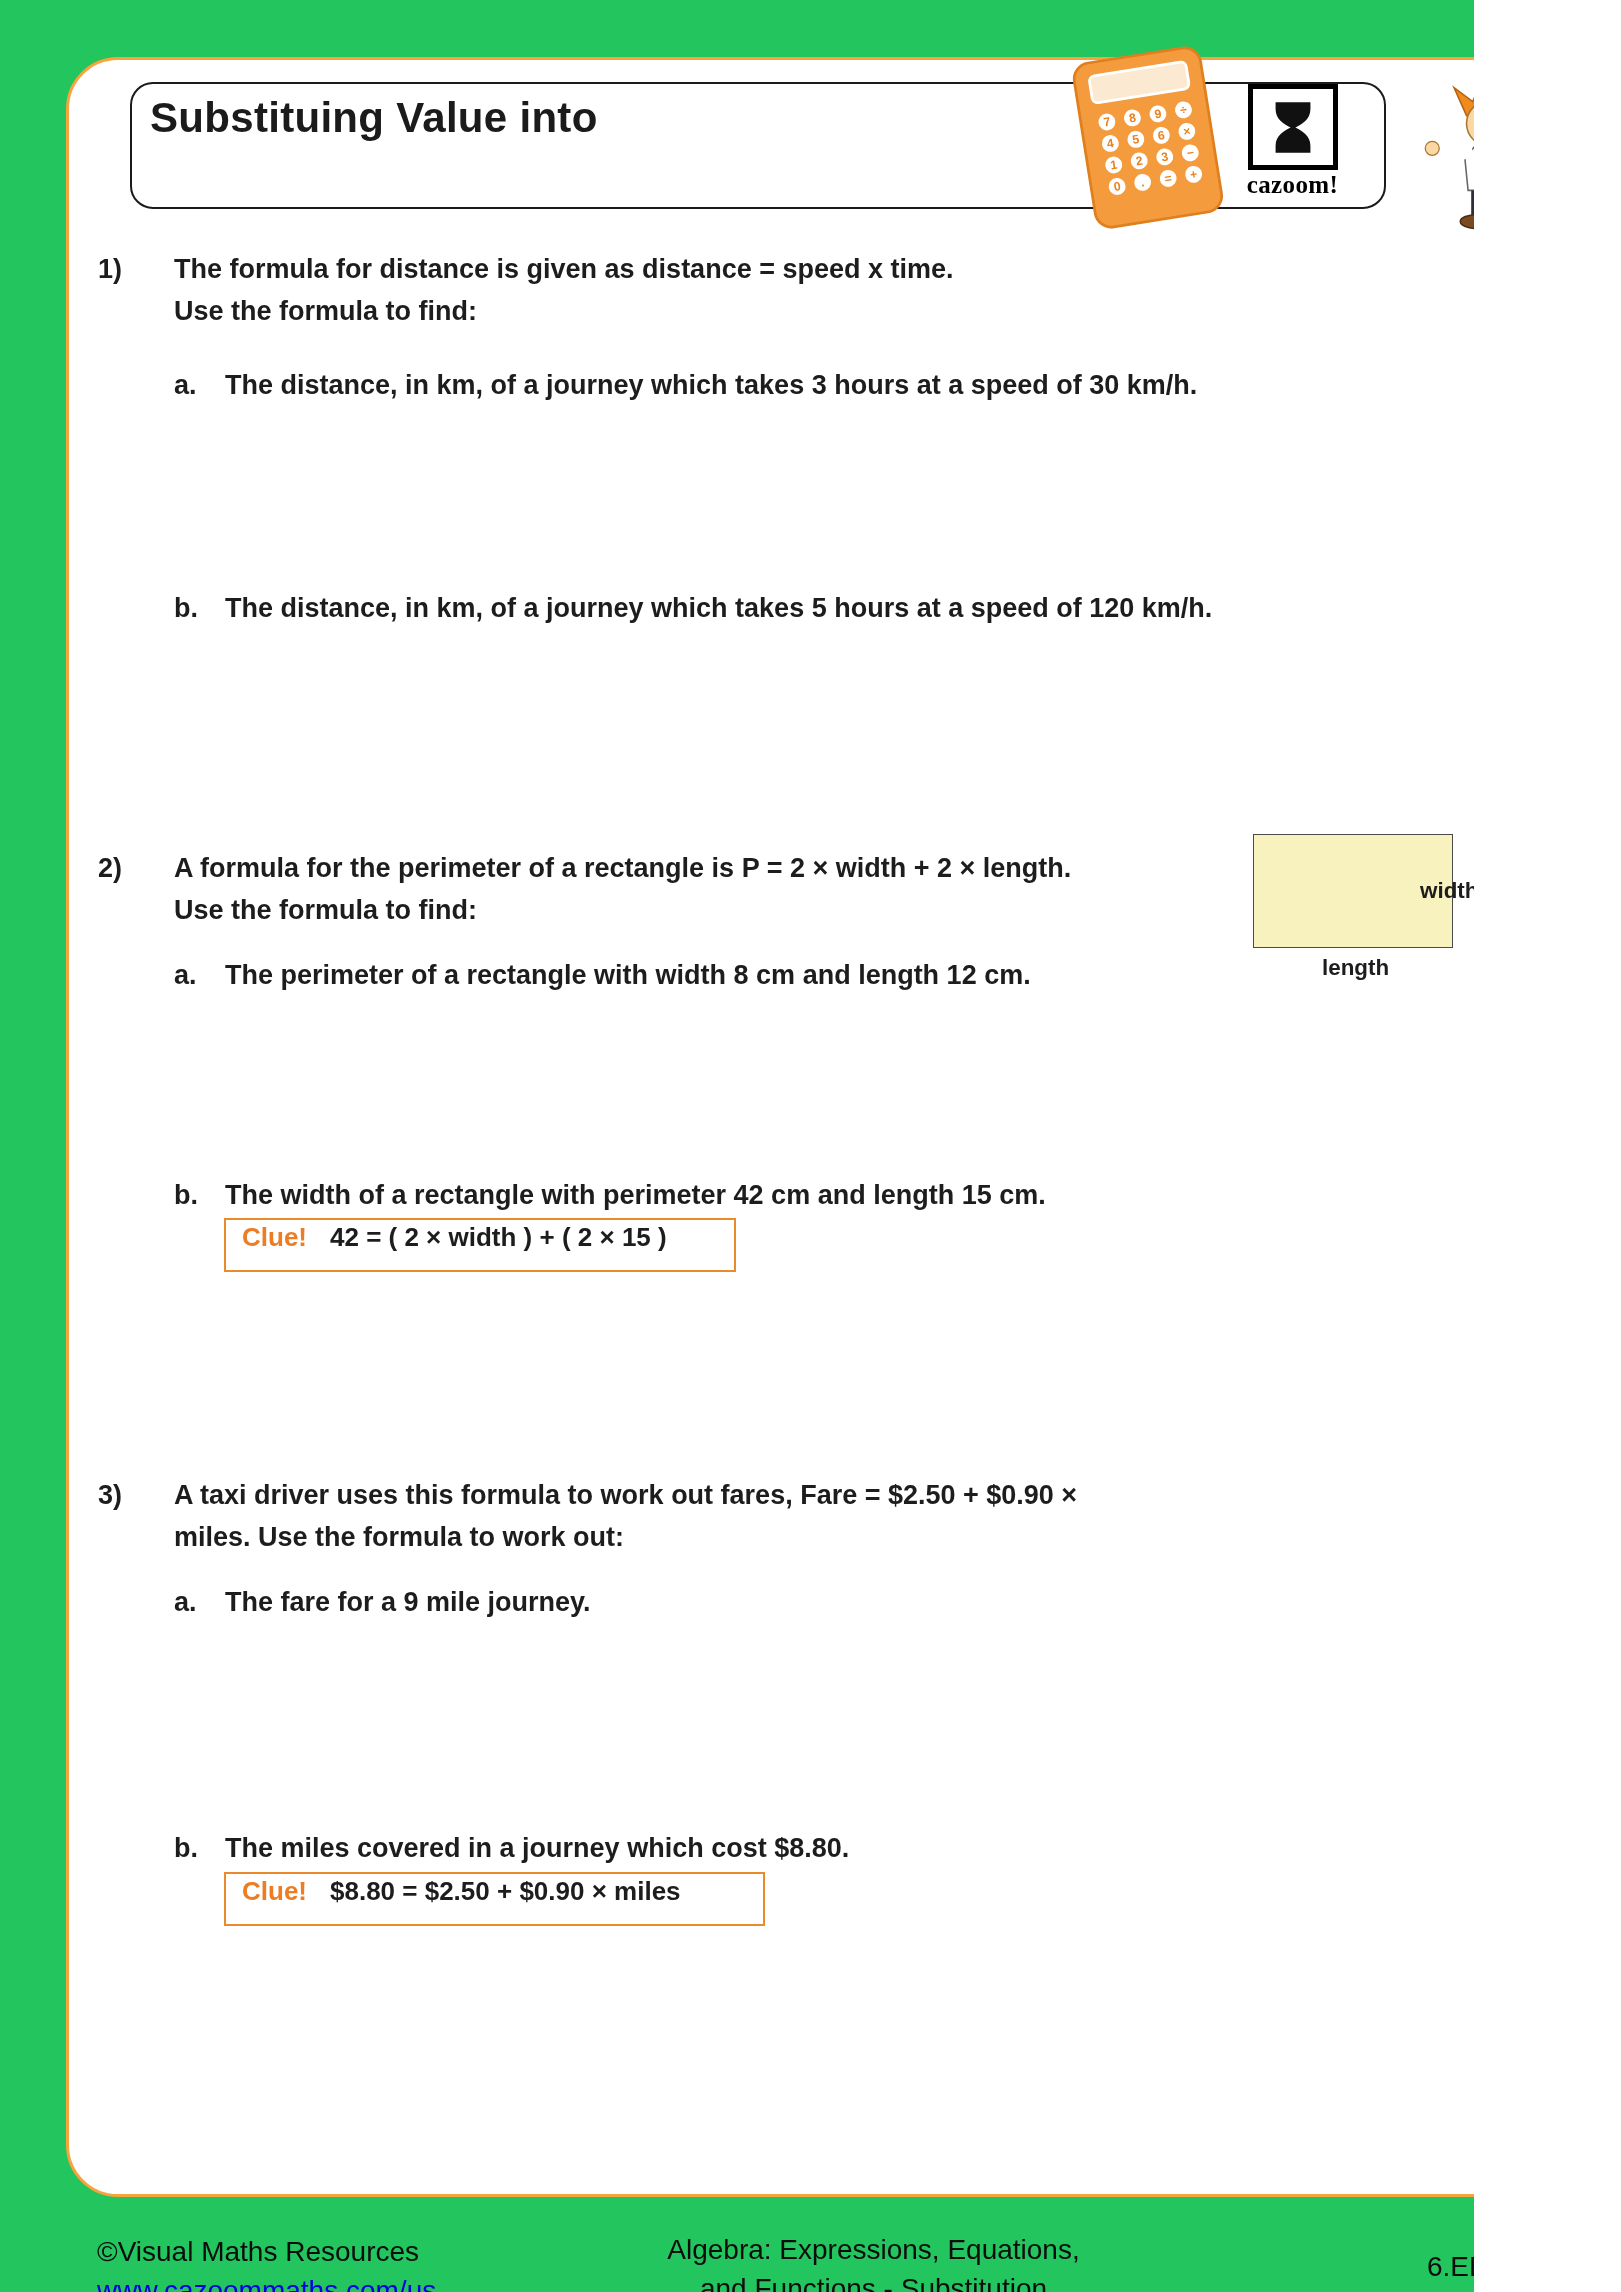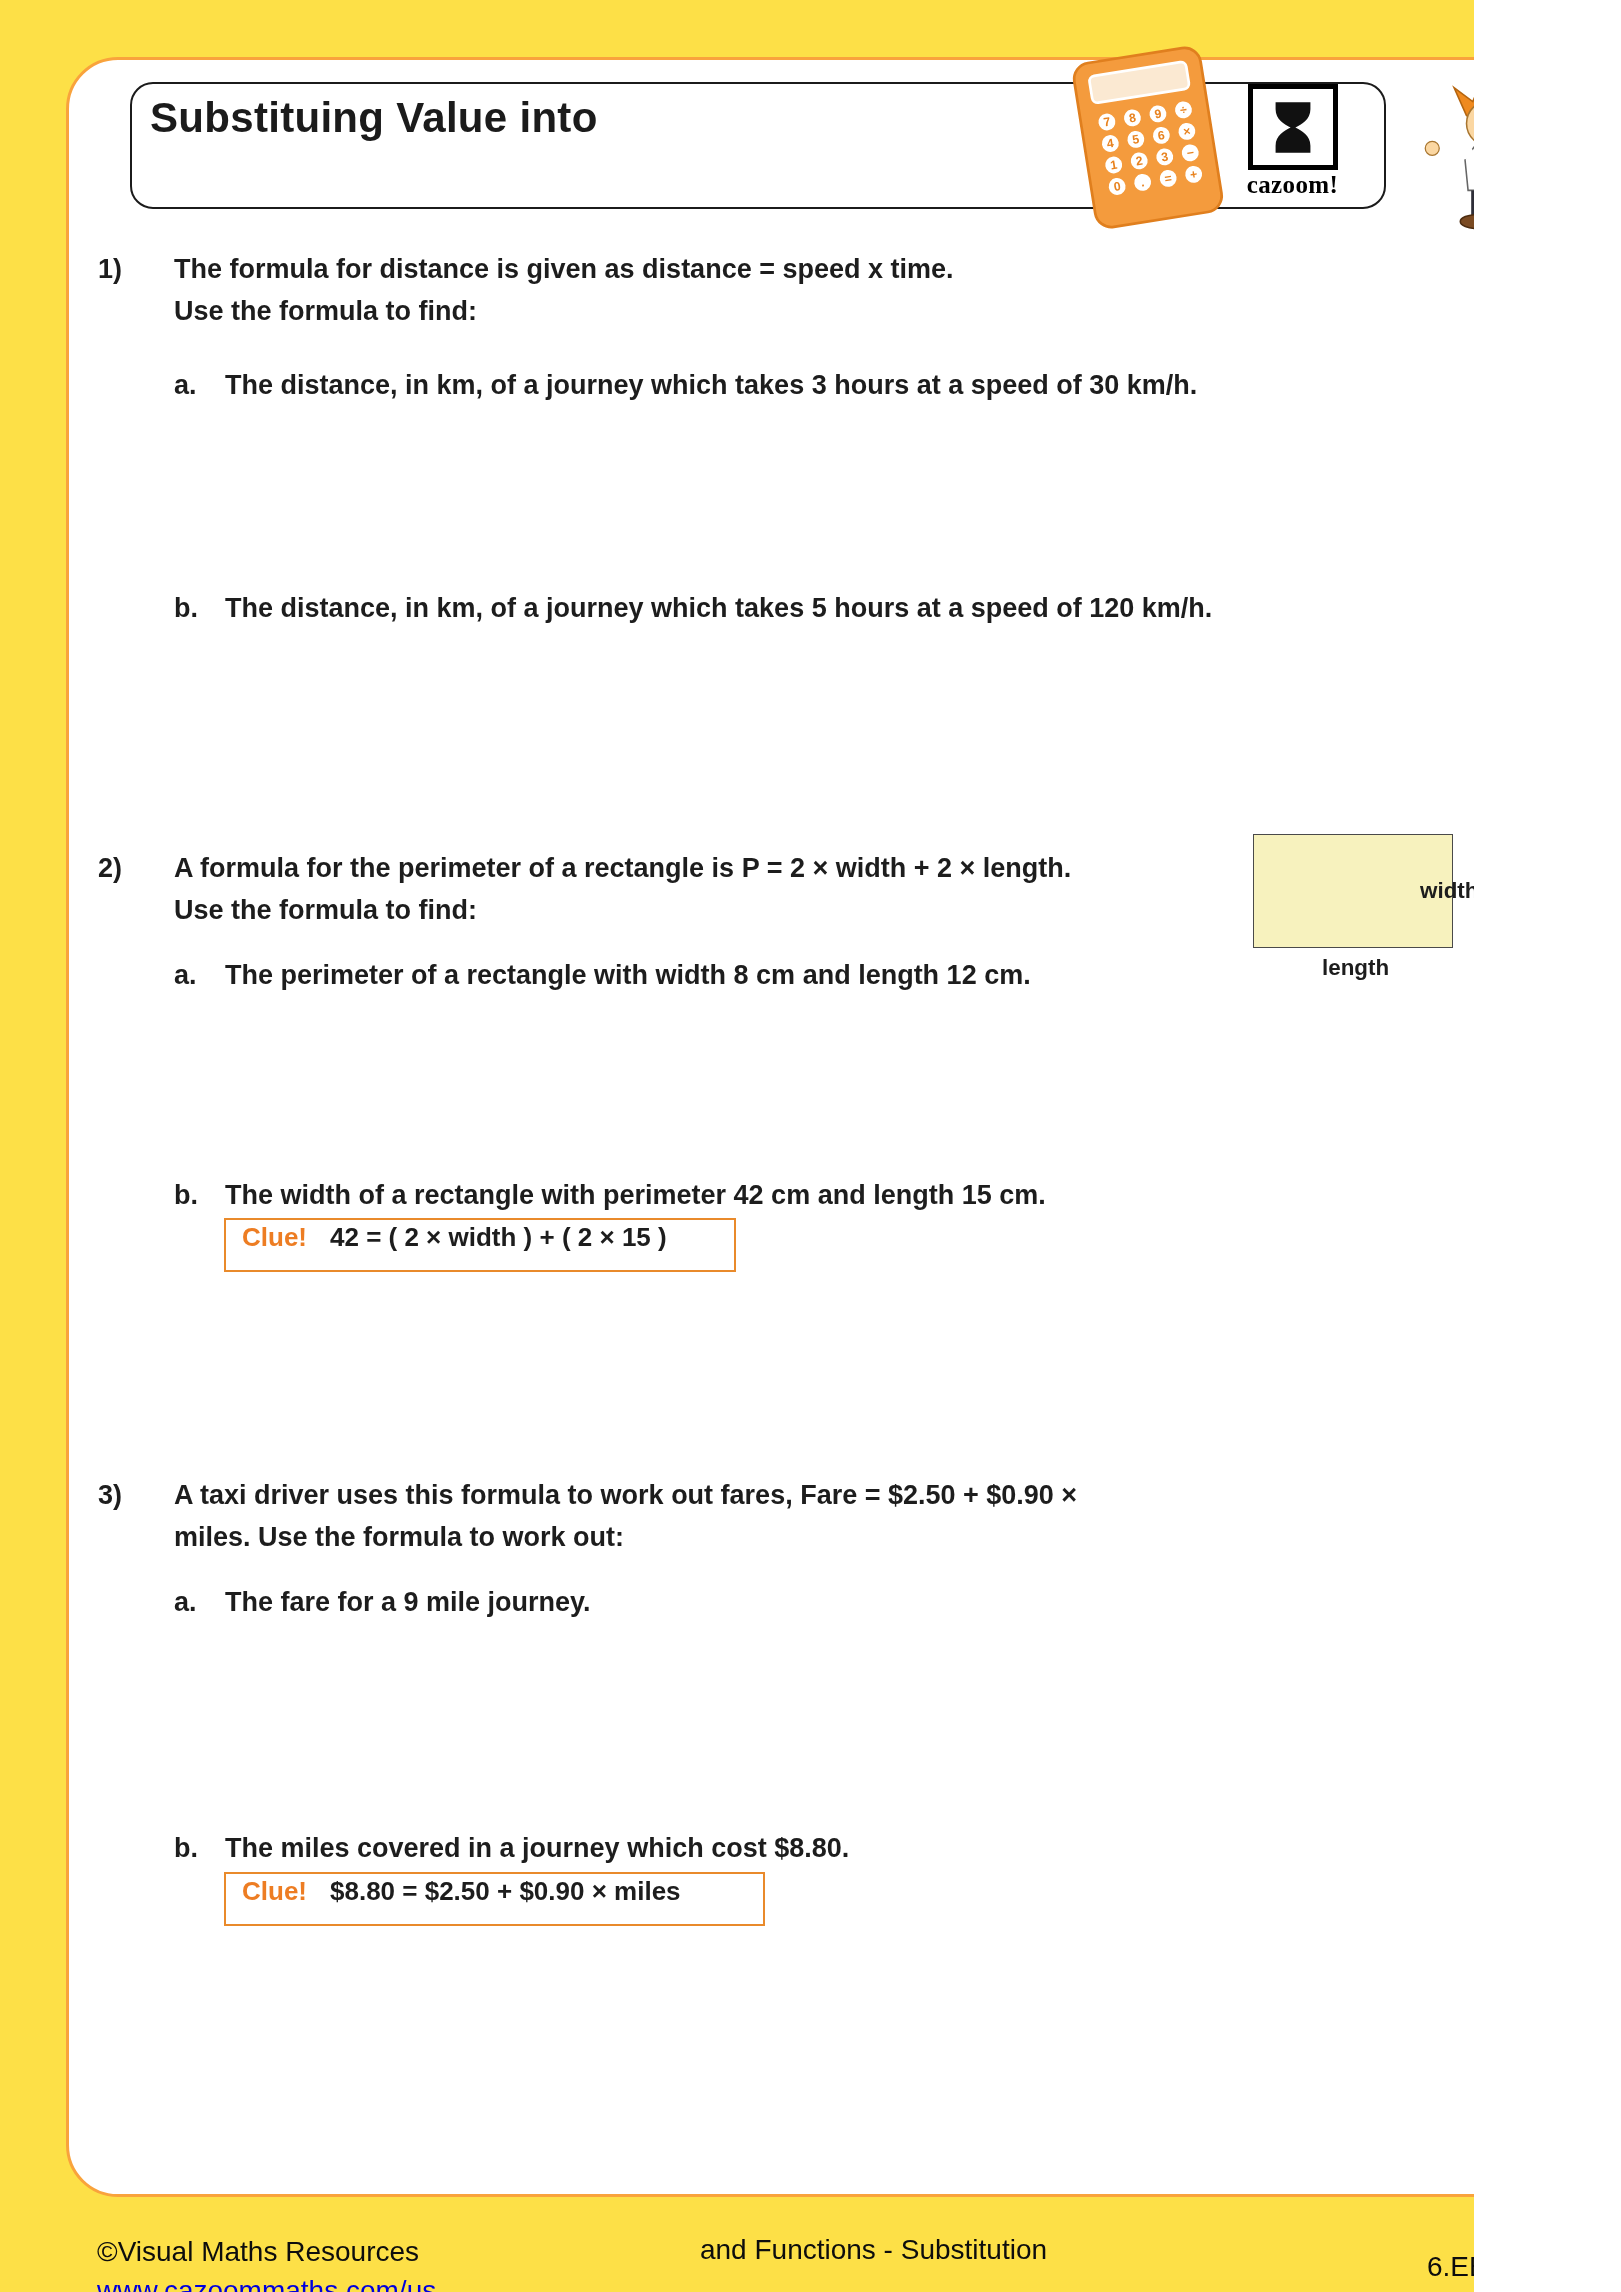--- a/index.html
+++ b/index.html
@@ -1,19 +1,19 @@
 <!DOCTYPE html>
 <html style="font-size:14.3px"><head>
 <meta charset="utf-8">
 <style>
   * { margin:0; padding:0; box-sizing:border-box; }
   html,body { background:#ffffff; }
   body { font-family:"Liberation Sans", sans-serif; }
 
-  .page { position:relative; width:1474px; height:2293px; background:#fde047; overflow:hidden; }
+  .page { position:relative; width:1474px; height:2293px; background:#22c55e; overflow:hidden; }
 
   .frame {
     position:absolute; left:66px; top:57px; width:1483px; height:2140px;
     border:3.6px solid #F9A33C; border-radius:52px; background:#ffffff;
   }
 
   .header-box {
     position:absolute; left:130px; top:82px; width:1256px; height:127px;
     border:2.7px solid #1b1b1b; border-radius:23px; background:#ffffff;
   }
@@ -188,18 +188,19 @@
       <span class="clue-label">Clue!</span>
       <span class="clue-formula">$8.80 = $2.50 +  $0.90 × miles</span>
     </div>
   </div>
 
   <div class="footer-left">
     <div>©Visual Maths Resources</div>
     <div><a>www.cazoommaths.com/us</a></div>
   </div>
   <div class="footer-center">
+    <div>Algebra: Expressions, Equations,</div>
     <div>and Functions - Substitution</div>
   </div>
   <div class="footer-right">6.EE.A.2.C</div>
 
 </div>
 
 
 </body></html>

